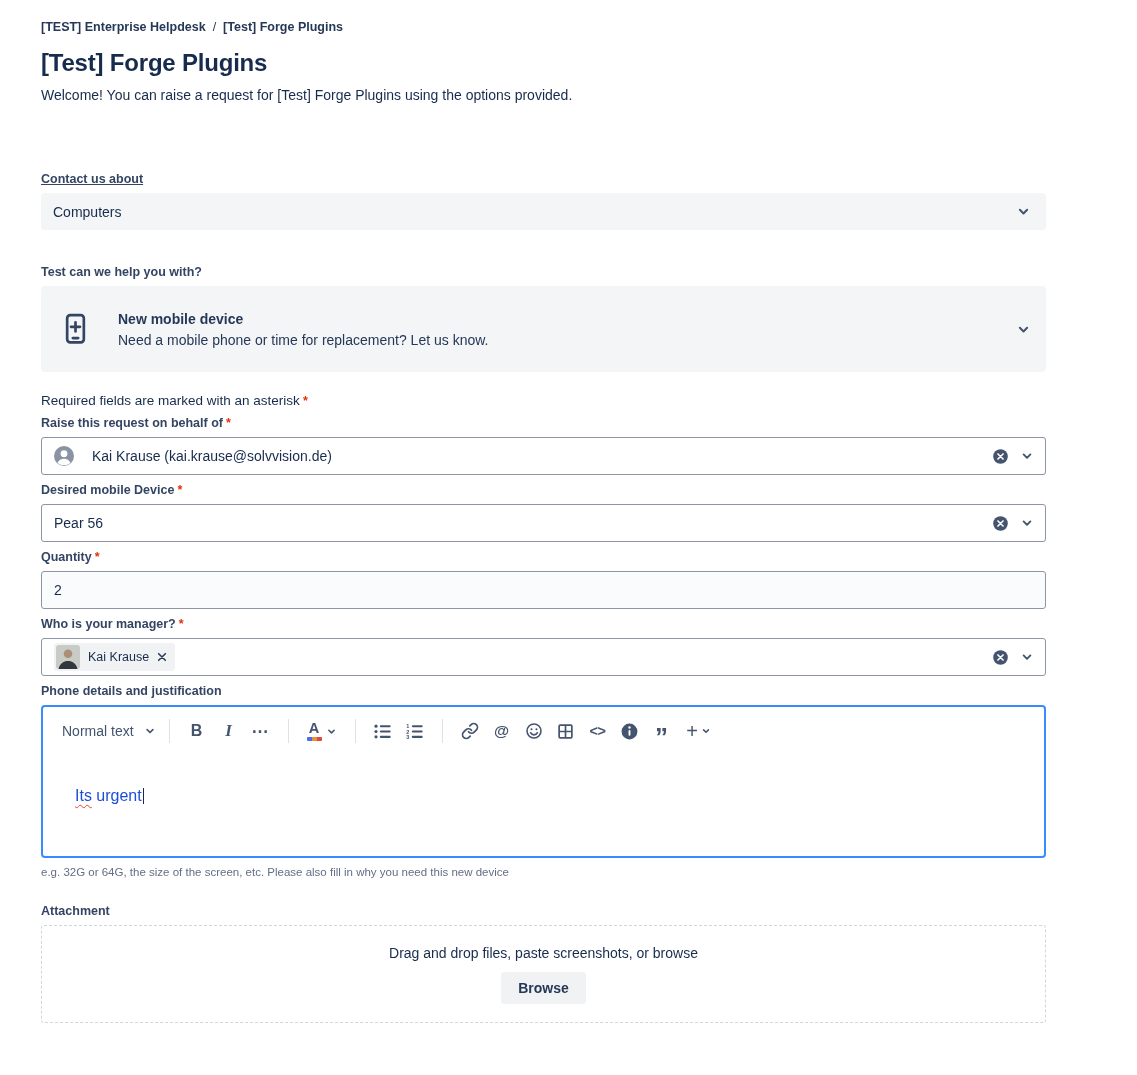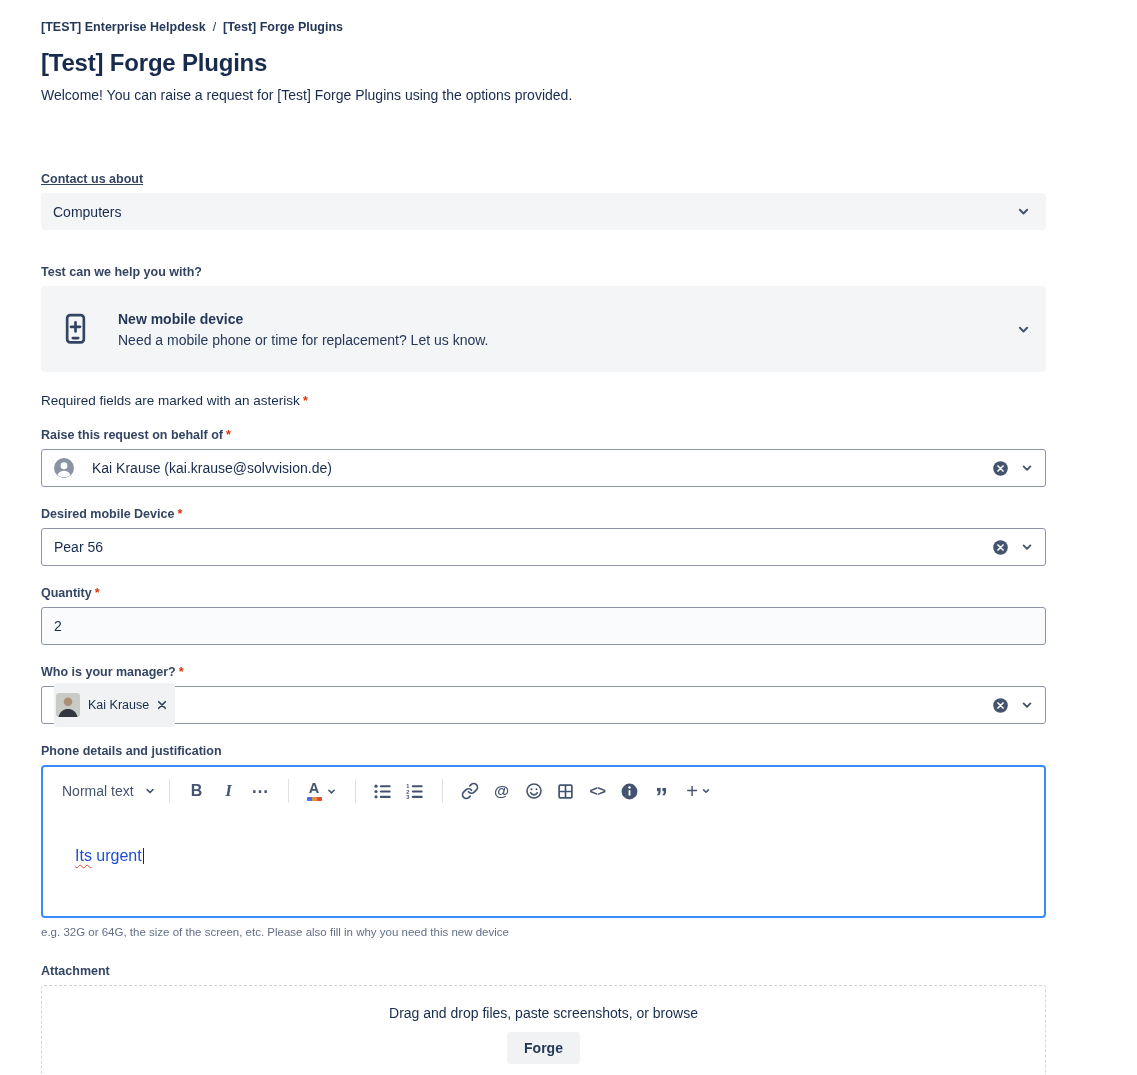--- a/index.html
+++ b/index.html
@@ -20,21 +20,21 @@
   
   .page-title { font-size:24px; font-weight:700; margin-top:15px; letter-spacing:-0.2px; color:#172B4D; }
   .welcome { font-size:14px; margin-top:10px; color:#172B4D; }
 
   
   .field-label { font-size:12.5px; font-weight:600; color:#344563; display:flex; align-items:center; }
   .req-star { color:#DE350B; margin-left:3px; font-size:12.5px; font-weight:600; }
 
   .mt-lg { margin-top:69px;text-decoration:underline; }
   .mt-md { margin-top:35px; }
-  .mt-field { margin-top:20px; }
+  .mt-field { margin-top:8px; }
   .control-gap { margin-top:7px;gap:9px; }
 
   
   .select-control {
     display:flex; align-items:center;
     background:#F4F5F7; border-radius:4px;
     height:37px; padding:0 15px 0 12px;
     font-size:14px; cursor:pointer;
   }
   .select-control .spacer, .request-card .spacer, .field .spacer { flex:1; }
@@ -67,21 +67,21 @@
   .plain-input {
     border:none; outline:none; background:transparent;
     font-family:"Liberation Sans",sans-serif; font-size:14px; color:#172B4D;
     width:100%; height:100%;
   }
 
   
   .chip {
     display:flex; align-items:center;
     background:#F1F2F4; border-radius:3px;
-    height:44px; padding:2px 8px 2px 2px; gap:8px;
+    height:28px; padding:2px 8px 2px 2px; gap:8px;
   }
   .chip-avatar { display:flex; border-radius:3px; overflow:hidden; }
   .chip-label { font-size:12.5px; color:#172B4D; }
   .chip-remove { display:flex; cursor:pointer; }
 
   
   .editor { border:2px solid #388BFF; border-radius:4px; background:#fff; }
   .editor-toolbar { display:flex; align-items:center; height:46px; padding:2px 10px 0 17px; color:#44546F; }
   .tb-dropdown { display:flex; align-items:center; gap:10px; font-size:14px; color:#44546F; cursor:pointer; padding:4px 2px; }
   .tb-sep { width:1px; height:24px; background:#DFE1E6; margin:0 11px; }
@@ -351,16 +351,16 @@
     </div>
     <div class="editor-content">
       <span class="misspelled">Its</span><span> urgent</span><span class="caret"></span>
     </div>
   </div>
   <div class="help-text">e.g. 32G or 64G, the size of the screen, etc. Please also fill in why you need this new device</div>
 
   <div class="field-label" style="margin-top:26px">Attachment</div>
   <div class="dropzone">
     <div class="dz-text">Drag and drop files, paste screenshots, or browse</div>
-    <button class="browse-btn">Forge</button>
+    <button class="browse-btn">Browse</button>
   </div>
 
 </div>
 
 </body></html>

